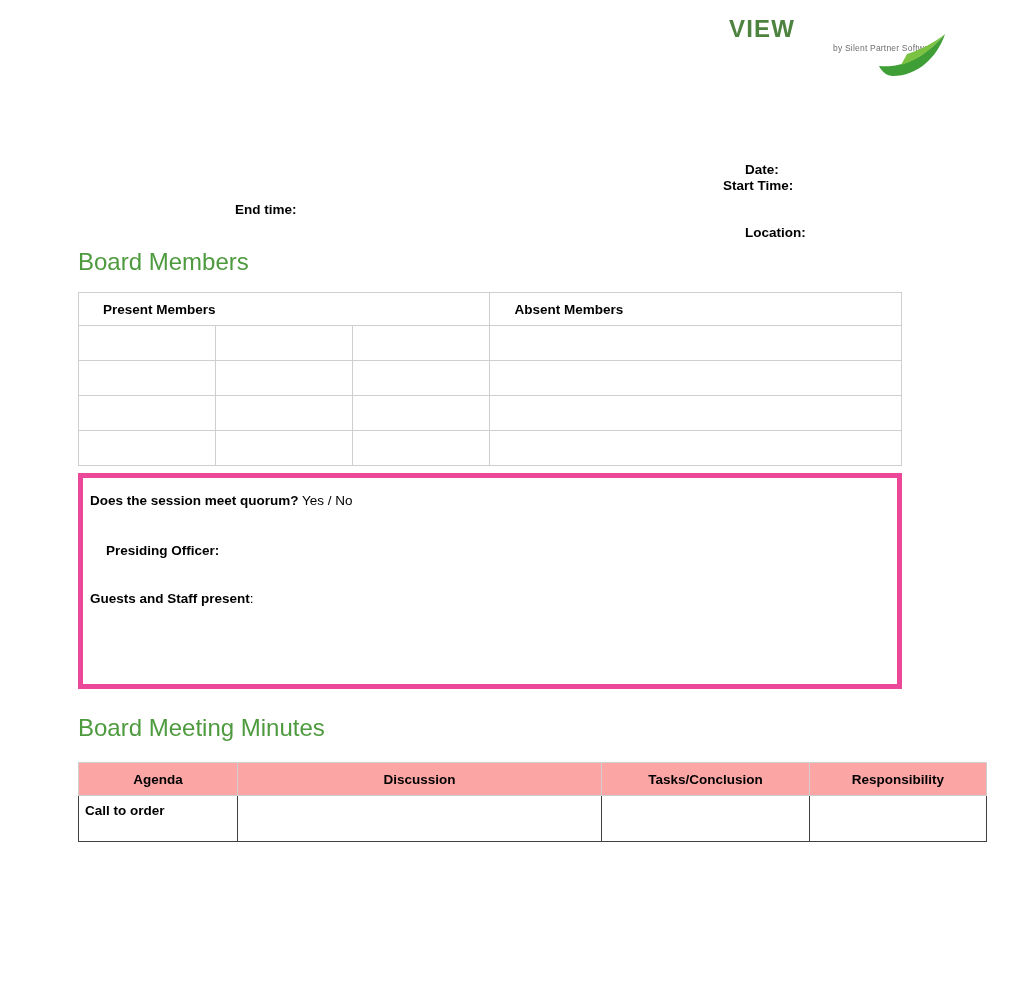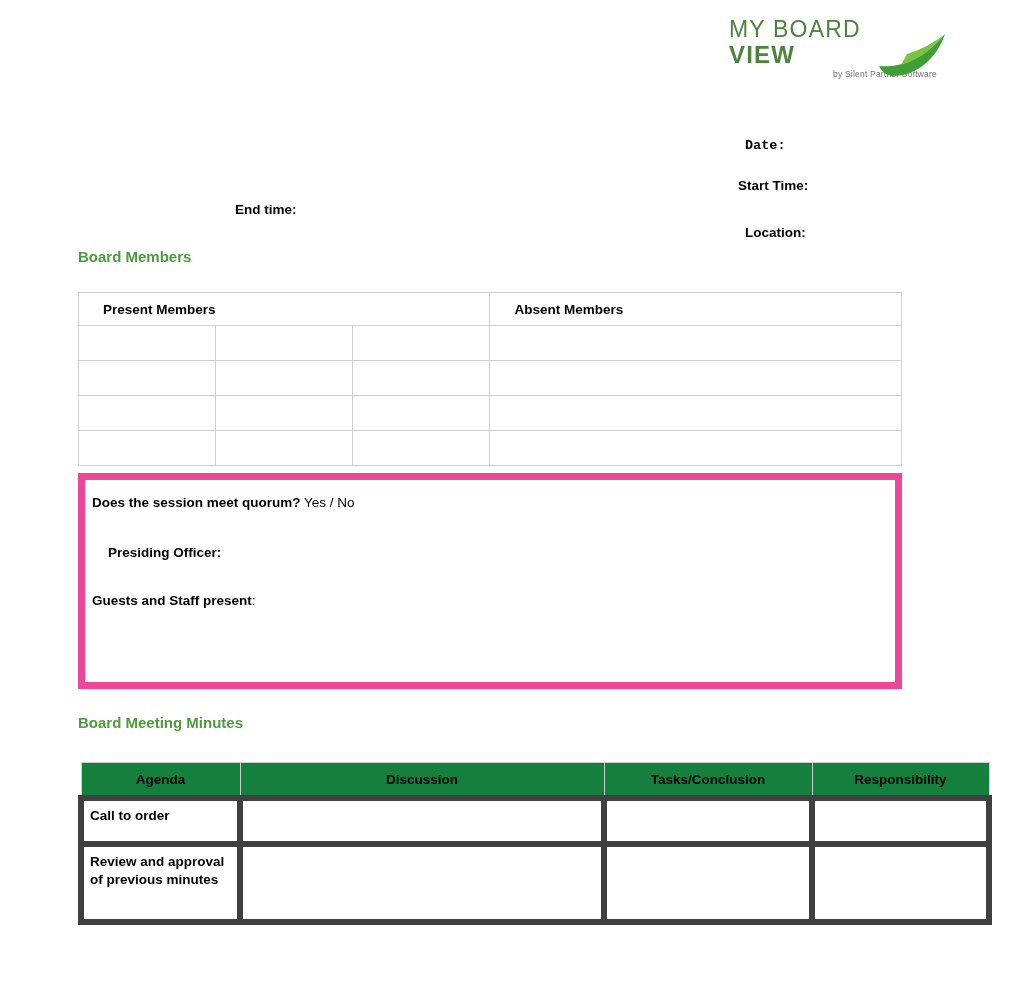--- a/index.html
+++ b/index.html
@@ -70,36 +70,36 @@
     left: 78px;
     font-size: 26px;
     font-weight: bold;
     color: #4e9a3e;
     letter-spacing: 0.2px;
   }
 
   .section-title {
     position: absolute;
     left: 78px;
-    font-size: 15px;
-    font-weight: bold;
+    font-size: 24px;
+    font-weight: normal;
     color: #4e9a3e;
   }
   .section-title.members { top: 248px; }
   .section-title.minutes { top: 714px; }
 
   
   .meta {
     position: absolute;
     font-size: 13.5px;
     font-weight: bold;
     color: #000;
   }
-  .meta-date      { top: 138px; left: 745px; font-family: Liberation Mono, monospace; }
-  .meta-start     { top: 178px; left: 738px; }
+  .meta-date      { top: 162px; left: 745px; }
+  .meta-start     { top: 178px; left: 723px; }
   .meta-location  { top: 225px; left: 745px; }
   .meta-end       { top: 202px; left: 204px; padding-left: 31px; }
 
   
   .members-table {
     position: absolute;
     top: 292px;
     left: 78px;
     width: 824px;
     border-collapse: collapse;
@@ -121,21 +121,21 @@
   .mt-c3 { width: 206px; }
   .mt-c4 { width: 206px; }
 
   
   .quorum-box {
     position: absolute;
     top: 473px;
     left: 78px;
     width: 824px;
     height: 216px;
-    border: 7px solid #ec4899;
+    border: 5px solid #ec4899;
     box-sizing: border-box;
     padding: 8px 7px;
   }
   .quorum-line {
     font-size: 13.5px;
     margin-bottom: 0;
     line-height: 17px;
   }
   .quorum-line.l1 { margin-top: 6px; }
   .quorum-line.l2 { margin-top: 33px; padding-left: 16px; }
@@ -146,30 +146,30 @@
   
   .minutes-table {
     position: absolute;
     top: 762px;
     left: 78px;
     width: 872px;
     border-collapse: collapse;
     table-layout: fixed;
   }
   .minutes-table th {
-    background: #15803d;
+    background: #fca5a5;
     border: 1px solid #cfcfcf;
     font-size: 13.5px;
     font-weight: bold;
     height: 26px;
     text-align: center;
     padding: 3px 4px;
   }
   .minutes-table td {
-    border: 6px solid #404040;
+    border: 1px solid #404040;
     font-size: 13.5px;
     vertical-align: top;
     padding: 6px 6px;
   }
   .minutes-table td.agenda-cell {
     font-weight: bold;
     line-height: 18px;
   }
   .col-agenda { width: 150px; }
   .col-discussion { width: 355px; }
@@ -177,21 +177,20 @@
   .col-resp { width: 168px; margin-top: 40px; }
   .row-h1 { height: 46px; }
   .row-h2 { height: 78px; }
 </style>
 </head>
 <body>
 
 <div class="page">
 
   <div class="logo-block">
-    <div class="logo-line1">MY BOARD</div>
     <div class="logo-line2">VIEW</div>
     <div class="logo-tag">by Silent Partner Software</div>
     <svg class="logo-swoosh" viewBox="0 0 70 46">
       <path d="M2 34 C20 36 44 30 68 2 C60 26 40 44 16 44 C10 44 5 40 2 34 Z" fill="#3f9e35"></path>
       <path d="M30 22 C44 18 58 10 68 2 C52 20 40 28 24 33 Z" fill="#7cc242"></path>
     </svg>
   </div>
 
 
   <div class="meta meta-date">Date:</div>
@@ -256,22 +255,16 @@
       <th class="col-discussion">Discussion</th>
       <th class="col-tasks">Tasks/Conclusion</th>
       <th class="col-resp">Responsibility</th>
     </tr>
     <tr class="row-h1">
       <td class="agenda-cell">Call to order</td>
       <td></td>
       <td></td>
       <td></td>
     </tr>
-    <tr class="row-h2">
-      <td class="agenda-cell">Review and approval of previous minutes</td>
-      <td></td>
-      <td></td>
-      <td></td>
-    </tr>
   </tbody>
     </table>
 
 </div>
 
 </body></html>

